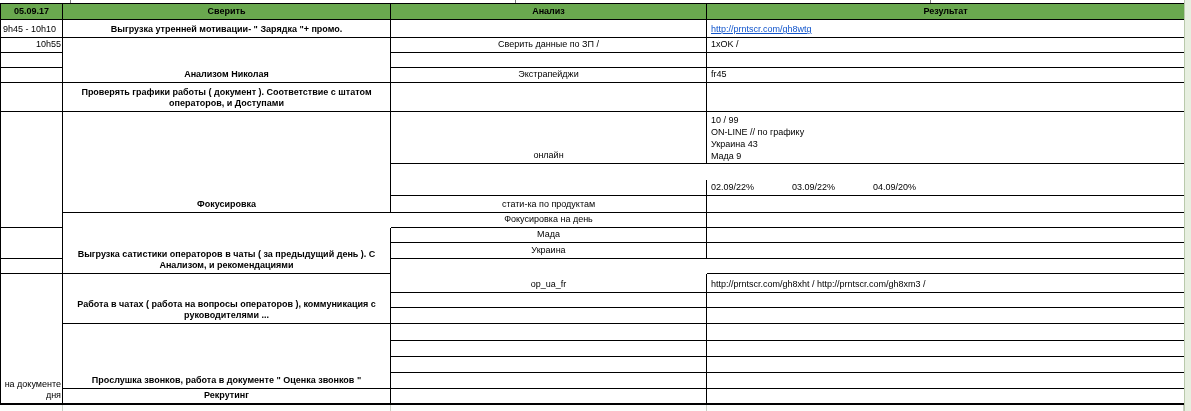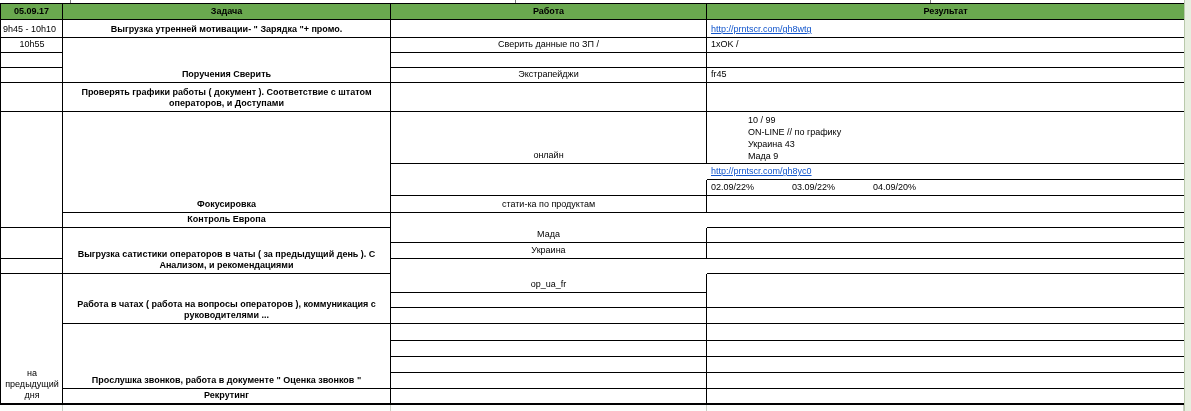--- a/index.html
+++ b/index.html
@@ -22,73 +22,73 @@
   }
   .c{
     border-right:1px solid #000;border-bottom:1px solid #000;box-sizing:border-box;
     display:flex;align-items:flex-end;overflow:hidden;
     font-size:9px;line-height:11px;
   }
   .hd{background:#6aa84f;font-weight:bold;align-items:center;justify-content:center;text-align:center;}
   .tc{font-weight:bold;justify-content:center;text-align:center;padding:0 2px 2px 2px;}
   .ac{justify-content:center;text-align:center;padding:0 2px 2px 2px;}
   .rc{justify-content:flex-start;text-align:left;padding:0 2px 2px 4px;}
-  .time{justify-content:flex-start;text-align:center;padding:0 1px 2px 2px;}
+  .time{justify-content:flex-start;text-align:right;padding:0 1px 2px 2px;}
   .top{align-items:flex-start;}
-  .lines{padding:2px 0 0 0;margin-left:37px;}
+  .lines{padding:2px 0 0 0;}
   .lines div{line-height:12px;}
   a.lnk{color:#1155cc;text-decoration:underline;}
   .pct{display:inline-block;width:81px;}
 </style>
 </head>
 <body>
 
 <div class="sheet">
 
   <div class="topstrip">
     <span class="tick" style="left:70px"></span>
     <span class="tick" style="left:515px"></span>
     <span class="tick" style="left:930px"></span>
   </div>
 
   <div class="grid">
 
     <div class="c hd" style="grid-area:1/1/2/2">05.09.17</div>
-    <div class="c hd" style="grid-area:1/2/2/3">Задача</div>
-    <div class="c hd" style="grid-area:1/3/2/4">Работа</div>
+    <div class="c hd" style="grid-area:1/2/2/3">Сверить</div>
+    <div class="c hd" style="grid-area:1/3/2/4">Анализ</div>
     <div class="c hd" style="grid-area:1/4/2/5">Результат</div>
 
     <div class="c time" style="grid-area:2/1/3/2">9h45 - 10h10</div>
     <div class="c time" style="grid-area:3/1/4/2">10h35 - 10h55</div>
     <div class="c time" style="grid-area:4/1/5/2"></div>
     <div class="c time" style="grid-area:5/1/6/2"></div>
     <div class="c time" style="grid-area:6/1/7/2"></div>
     <div class="c time" style="grid-area:7/1/12/2"></div>
     <div class="c time" style="grid-area:12/1/14/2"></div>
     <div class="c time" style="grid-area:14/1/15/2"></div>
-    <div class="c time" style="grid-area:15/1/23/2">на предыдущий дня</div>
+    <div class="c time" style="grid-area:15/1/23/2">на документе дня</div>
 
     <div class="c tc" style="grid-area:2/2/3/3">Выгрузка утренней мотивации- " Зарядка "+ промо.</div>
-    <div class="c tc" style="grid-area:3/2/6/3">Поручения Сверить</div>
+    <div class="c tc" style="grid-area:3/2/6/3">Анализом Николая</div>
     <div class="c tc" style="grid-area:6/2/7/3">Проверять графики  работы ( документ ). Соответствие с штатом операторов, и Доступами</div>
     <div class="c tc" style="grid-area:7/2/11/3">Фокусировка</div>
-    <div class="c tc" style="grid-area:11/2/12/3">Контроль Европа</div>
     <div class="c tc" style="grid-area:12/2/15/3">Выгрузка сатистики операторов в чаты ( за предыдущий день ). С Анализом, и рекомендациями</div>
     <div class="c tc" style="grid-area:15/2/18/3">Работа в чатах ( работа на вопросы операторов ), коммуникация с руководителями ...</div>
     <div class="c tc" style="grid-area:18/2/22/3">Прослушка звонков, работа в документе " Оценка звонков "</div>
     <div class="c tc" style="grid-area:22/2/23/3">Рекрутинг</div>
 
     <div class="c ac" style="grid-area:2/3/3/4"></div>
     <div class="c ac" style="grid-area:3/3/4/4">Сверить данные по ЗП /</div>
     <div class="c ac" style="grid-area:4/3/5/4"></div>
     <div class="c ac" style="grid-area:5/3/6/4">Экстрапейджи</div>
     <div class="c ac" style="grid-area:6/3/7/4"></div>
     <div class="c ac" style="grid-area:7/3/8/4">онлайн</div>
     <div class="c ac" style="grid-area:9/3/10/4"></div>
     <div class="c ac" style="grid-area:10/3/11/4">стати-ка по продуктам</div>
+    <div class="c ac" style="grid-area:11/3/12/4">Фокусировка на день</div>
     <div class="c ac" style="grid-area:12/3/13/4">Мада</div>
     <div class="c ac" style="grid-area:13/3/14/4">Украина</div>
     <div class="c ac" style="grid-area:15/3/16/4">op_ua_fr</div>
     <div class="c ac" style="grid-area:16/3/17/4"></div>
     <div class="c ac" style="grid-area:17/3/18/4"></div>
     <div class="c ac" style="grid-area:18/3/19/4"></div>
     <div class="c ac" style="grid-area:19/3/20/4"></div>
     <div class="c ac" style="grid-area:20/3/21/4"></div>
     <div class="c ac" style="grid-area:21/3/22/4"></div>
     <div class="c ac" style="grid-area:22/3/23/4"></div>
@@ -101,33 +101,31 @@
     <div class="c rc" style="grid-area:5/4/6/5">fr45</div>
     <div class="c rc" style="grid-area:6/4/7/5"></div>
     <div class="c rc top" style="grid-area:7/4/8/5">
       <div class="lines">
         <div>10 / 99</div>
         <div>ON-LINE // по графику</div>
         <div>Украина 43</div>
         <div>Мада 9</div>
       </div>
     </div>
-    <div class="c rc" style="grid-area:8/4/9/5">
-      <a href="#" class="lnk">http://prntscr.com/gh8yc0</a>
-    </div>
     <div class="c rc" style="grid-area:9/4/10/5">
       <span class="pct">02.09/22%</span>
       <span class="pct">03.09/22%</span>
       <span>04.09/20%</span>
     </div>
     <div class="c rc" style="grid-area:10/4/11/5"></div>
     <div class="c rc" style="grid-area:11/4/12/5"></div>
     <div class="c rc" style="grid-area:12/4/13/5"></div>
     <div class="c rc" style="grid-area:13/4/14/5"></div>
     <div class="c rc" style="grid-area:14/4/15/5"></div>
+    <div class="c rc" style="grid-area:15/4/16/5">http://prntscr.com/gh8xht / http://prntscr.com/gh8xm3 /</div>
     <div class="c rc" style="grid-area:16/4/17/5"></div>
     <div class="c rc" style="grid-area:17/4/18/5"></div>
     <div class="c rc" style="grid-area:18/4/19/5"></div>
     <div class="c rc" style="grid-area:19/4/20/5"></div>
     <div class="c rc" style="grid-area:20/4/21/5"></div>
     <div class="c rc" style="grid-area:21/4/22/5"></div>
     <div class="c rc" style="grid-area:22/4/23/5"></div>
 
   </div>
 

